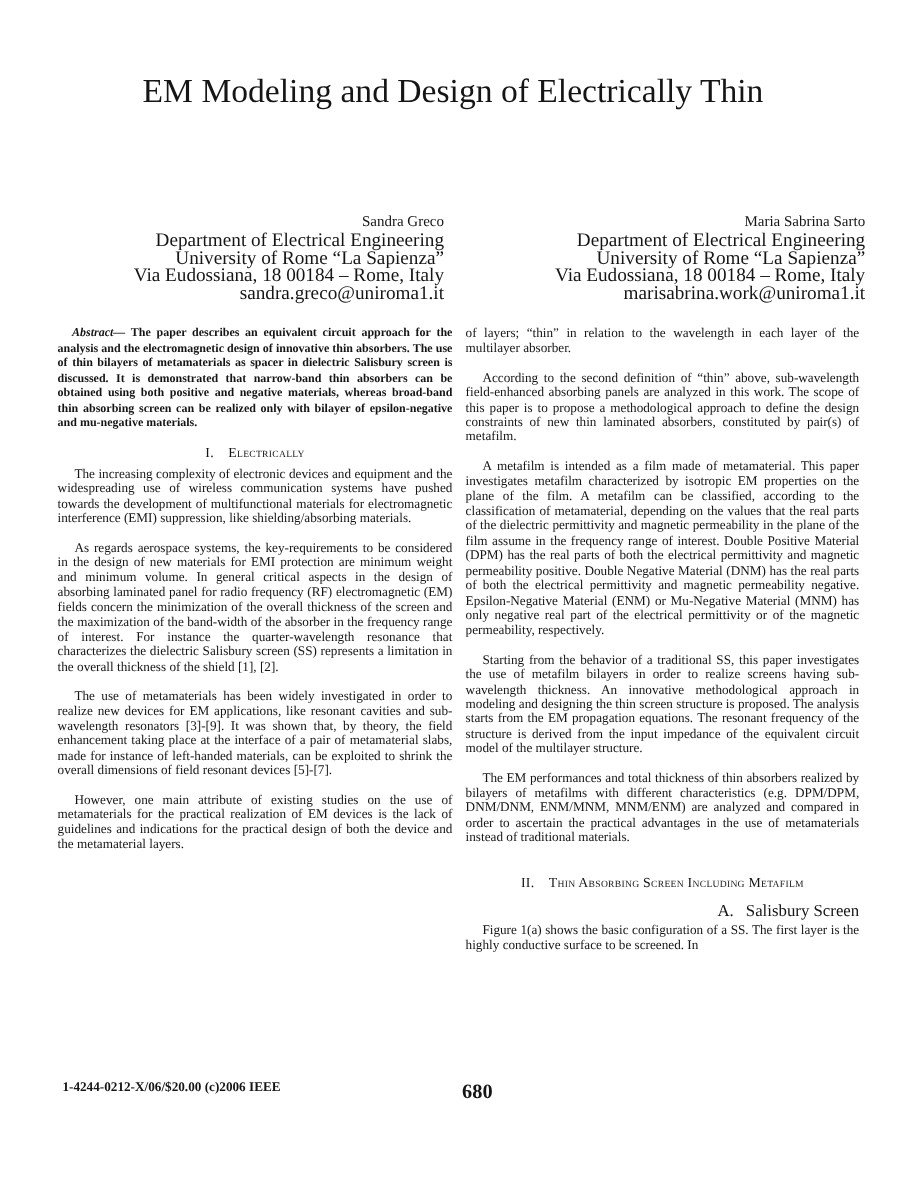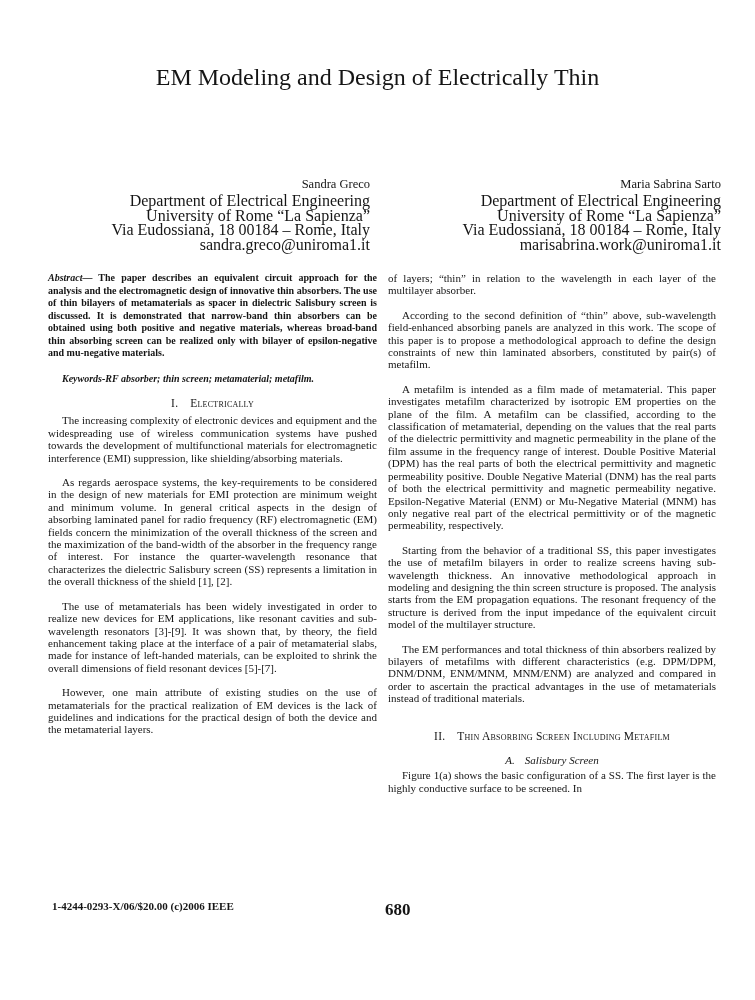--- a/index.html
+++ b/index.html
@@ -3,43 +3,43 @@
 <meta charset="utf-8">
 <style>
   html,body { margin:0; padding:0; background:#fff; }
   .page {
     position:relative; width:755px; height:1000px; background:#ffffff; overflow:hidden;
     font-family:"Liberation Serif","DejaVu Serif",serif; color:#151515;
     -webkit-font-smoothing:antialiased;
   }
   .paper-title {
     position:absolute; top:58px; left:0; right:0;
-    text-align:center; font-size:24px; line-height:38px; font-weight:normal; margin:0;
+    text-align:center; font-size:28px; line-height:38px; font-weight:normal; margin:0;
   }
   .author-block { position:absolute; top:176px; text-align:right; }
   .author-left  { left:30px;  width:340px; }
   .author-right { left:385px; width:336px; }
   .author-name { font-size:12.5px; line-height:16px; margin-bottom:2px; }
   .author-line { font-size:16px; line-height:14.6px; }
 
   .col { position:absolute; top:272px; text-align:justify; font-size:11px; line-height:12.4px; }
   .col-left  { left:48px;  width:329px; }
   .col-right { left:388px; width:328px; }
   .col p { margin:0; }
 
   .abstract { font-weight:bold; font-size:10px; line-height:12.5px; }
-  .abstract-label { font-style:italic; }
+  .abstract-label { font-style:italic;margin-left:12px; }
   .keywords { font-weight:bold; font-style:italic; font-size:10px; line-height:12.5px;
               margin-top:13px !important; text-indent:14px; }
 
   .sec-heading { margin-top:12px !important; text-align:center; font-size:11.5px;
                  font-variant:small-caps; letter-spacing:.02em; }
   .sec-heading .sec-num { margin-right:12px; font-variant:normal; }
   .sec-heading-2 { margin-top:25px !important; }
-  .sub-heading { margin-top:12px !important; font-style:italic; font-size:11px; text-align:center; }
+  .sub-heading { margin-top:12px !important; font-size:14px; text-align:right; }
   .sub-heading .sub-num { margin-right:10px; }
 
   .bp { margin-top:12px !important; text-indent:14px; }
   .bp-first { margin-top:5px !important; }
   .bp-cont { margin-top:0 !important; text-indent:0; }
   .bp-fig { margin-top:3px !important; }
 
   .footer-copyright { position:absolute; top:900px; left:52px; font-size:11px; font-weight:bold; }
   .footer-pagenum  { position:absolute; top:900px; left:385px; font-size:17px; font-weight:bold; }
 </style>
@@ -63,21 +63,20 @@
     <div class="author-name">Maria Sabrina Sarto</div>
     <div class="author-line">Department of Electrical Engineering</div>
     <div class="author-line">University of Rome “La Sapienza”</div>
     <div class="author-line">Via Eudossiana, 18 00184 – Rome, Italy</div>
     <div class="author-line">marisabrina.work@uniroma1.it</div>
   </div>
 
   <div class="col col-left">
     <p class="abstract"><span class="abstract-label">Abstract—</span><span> The paper describes an equivalent circuit approach for the analysis and the electromagnetic design of innovative thin absorbers. The use of thin bilayers of metamaterials as spacer in dielectric Salisbury screen is discussed. It is demonstrated that narrow-band thin absorbers can be obtained using both positive and negative materials, whereas broad-band thin absorbing screen can be realized only with bilayer of epsilon-negative and mu-negative materials.</span></p>
 
-    <p class="keywords">Keywords-RF absorber; thin screen; metamaterial; metafilm.</p>
 
     <p class="sec-heading"><span class="sec-num">I.</span><span>Electrically</span></p>
 
     <p class="bp bp-first">The increasing complexity of electronic devices and equipment and the widespreading use of wireless communication systems have pushed towards the development of multifunctional materials for electromagnetic interference (EMI) suppression, like shielding/absorbing materials.</p>
     <p class="bp">As regards aerospace systems, the key-requirements to be considered in the design of new materials for EMI protection are minimum weight and minimum volume. In general critical aspects in the design of absorbing laminated panel for radio frequency (RF) electromagnetic (EM) fields concern the minimization of the overall thickness of the screen and the maximization of the band-width of the absorber in the frequency range of interest. For instance the quarter-wavelength resonance that characterizes the dielectric Salisbury screen (SS) represents a limitation in the overall thickness of the shield [1], [2].</p>
     <p class="bp">The use of metamaterials has been widely investigated in order to realize new devices for EM applications, like resonant cavities and sub-wavelength resonators [3]-[9]. It was shown that, by theory, the field enhancement taking place at the interface of a pair of metamaterial slabs, made for instance of left-handed materials, can be exploited to shrink the overall dimensions of field resonant devices [5]-[7].</p>
     <p class="bp">However, one main attribute of existing studies on the use of metamaterials for the practical realization of EM devices is the lack of guidelines and indications for the practical design of both the device and the metamaterial layers.</p>
   </div>
 
   <div class="col col-right">
@@ -87,16 +86,16 @@
     <p class="bp">Starting from the behavior of a traditional SS, this paper investigates the use of metafilm bilayers in order to realize screens having sub-wavelength thickness. An innovative methodological approach in modeling and designing the thin screen structure is proposed. The analysis starts from the EM propagation equations. The resonant frequency of the structure is derived from the input impedance of the equivalent circuit model of the multilayer structure.</p>
     <p class="bp">The EM performances and total thickness of thin absorbers realized by bilayers of metafilms with different characteristics (e.g. DPM/DPM, DNM/DNM, ENM/MNM, MNM/ENM) are analyzed and compared in order to ascertain the practical advantages in the use of metamaterials instead of traditional materials.</p>
 
     <p class="sec-heading sec-heading-2"><span class="sec-num">II.</span><span>Thin Absorbing Screen Including Metafilm</span></p>
 
     <p class="sub-heading"><span class="sub-num">A.</span><span>Salisbury Screen</span></p>
 
     <p class="bp bp-fig">Figure 1(a) shows the basic configuration of a SS. The first layer is the highly conductive surface to be screened. In</p>
   </div>
 
-  <div class="footer-copyright">1-4244-0293-X/06/$20.00 (c)2006 IEEE</div>
+  <div class="footer-copyright">1-4244-0212-X/06/$20.00 (c)2006 IEEE</div>
   <div class="footer-pagenum">680</div>
 
 </div>
 
 </body></html>

